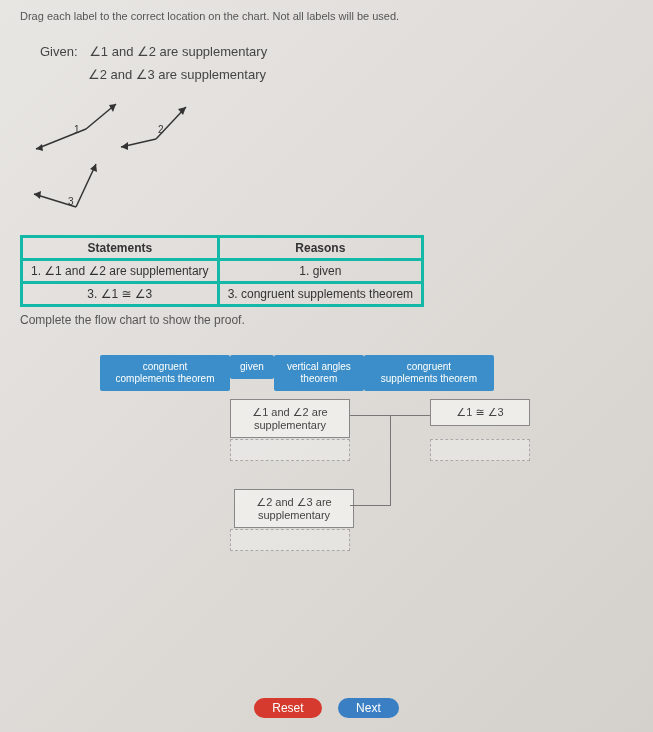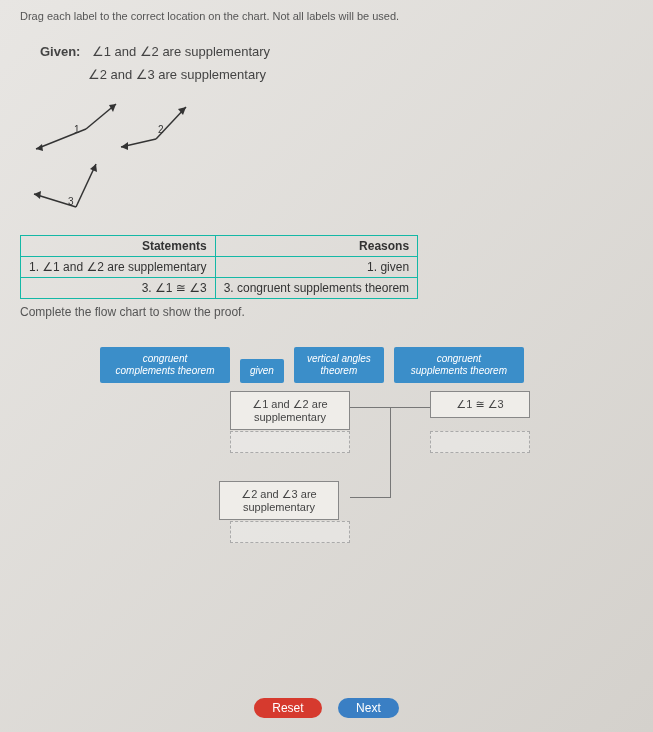--- a/index.html
+++ b/index.html
@@ -19,50 +19,48 @@
     margin-bottom: 18px;
     font-weight: 500;
   }
   .given-prove {
     margin-left: 20px;
     font-size: 13px;
     color: #444;
     line-height: 1.8;
   }
   .label-strong {
-    font-weight: 700;
+    font-weight: 400;
     margin-right: 8px;
   }
   .diagram {
     margin: 12px 0 12px 6px;
   }
   .proof-table {
     border-collapse: collapse;
     font-size: 12px;
     color: #333;
     margin-top: 4px;
   }
   .proof-table td, .proof-table th {
-    border: 1px solid #14b8a6;
+    border: 3px solid #14b8a6;
     padding: 3px 8px;
-    text-align: right;
+    text-align: center;
     font-weight: normal;
   }
   .proof-table th { font-weight: 600; }
   .table-caption {
     font-size: 12px;
     color: #555;
     margin-top: 6px;
   }
   .labels-row {
     display: flex;
-    gap: 10px;
     margin: 28px 0 0 80px;
-    align-items: flex-end;
-    font-style: italic;
+    align-items: flex-start;
   }
   .blue-label {
     background: #3b8ec9;
     color: #fff;
     font-size: 10px;
     padding: 6px 10px;
     border-radius: 2px;
     text-align: center;
     line-height: 1.2;
     cursor: grab;
@@ -185,21 +183,21 @@
 
 <div class="flow-area">
 
   <div class="flow-box" style="top:0;left:60px;white-space:pre-line;">∠1 and ∠2 are
 supplementary</div>
   <div class="drop-slot" style="top:40px;left:60px;"></div>
 
   <div class="flow-box" style="top:0;left:260px;width:100px;">∠1 ≅ ∠3</div>
   <div class="drop-slot small" style="top:40px;left:260px;"></div>
 
-  <div class="flow-box" style="top:90px;left:49px;white-space:pre-line;">∠2 and ∠3 are
+  <div class="flow-box" style="top:90px;left:64px;white-space:pre-line;">∠2 and ∠3 are
 supplementary</div>
   <div class="drop-slot" style="top:130px;left:60px;"></div>
 
   <div class="conn" style="top:16px;left:180px;width:40px;height:1px;"></div>
   <div class="conn" style="top:16px;left:220px;width:1px;height:1px;"></div>
   <div class="conn" style="top:16px;left:220px;width:40px;height:1px;"></div>
   <div class="conn" style="top:106px;left:180px;width:40px;height:1px;"></div>
   <div class="conn" style="top:16px;left:220px;width:1px;height:91px;"></div>
 </div>
 

